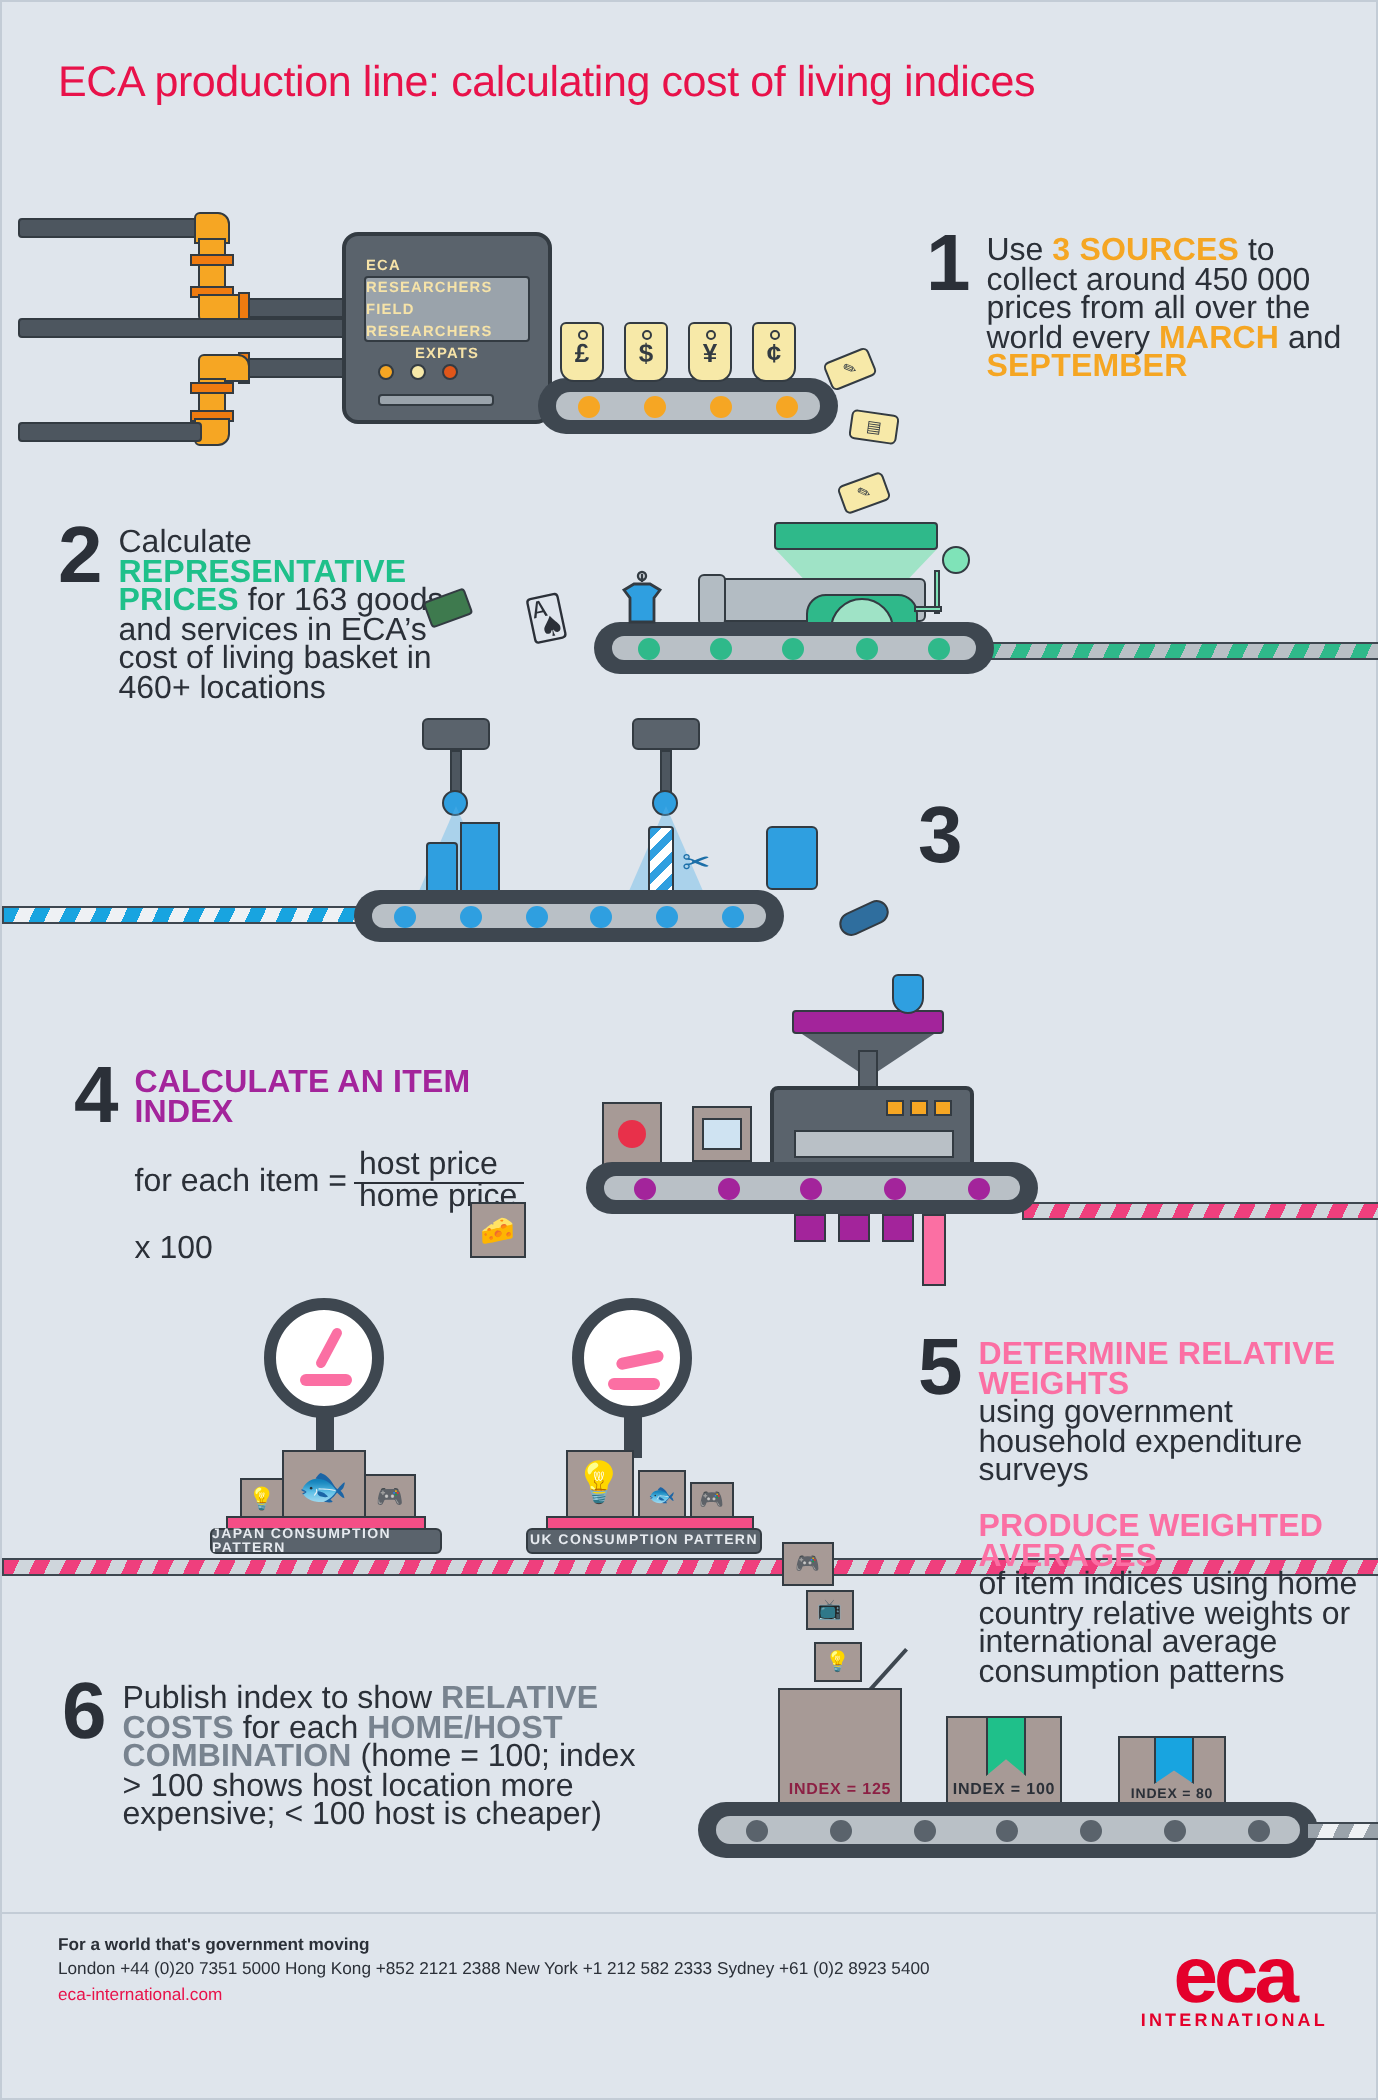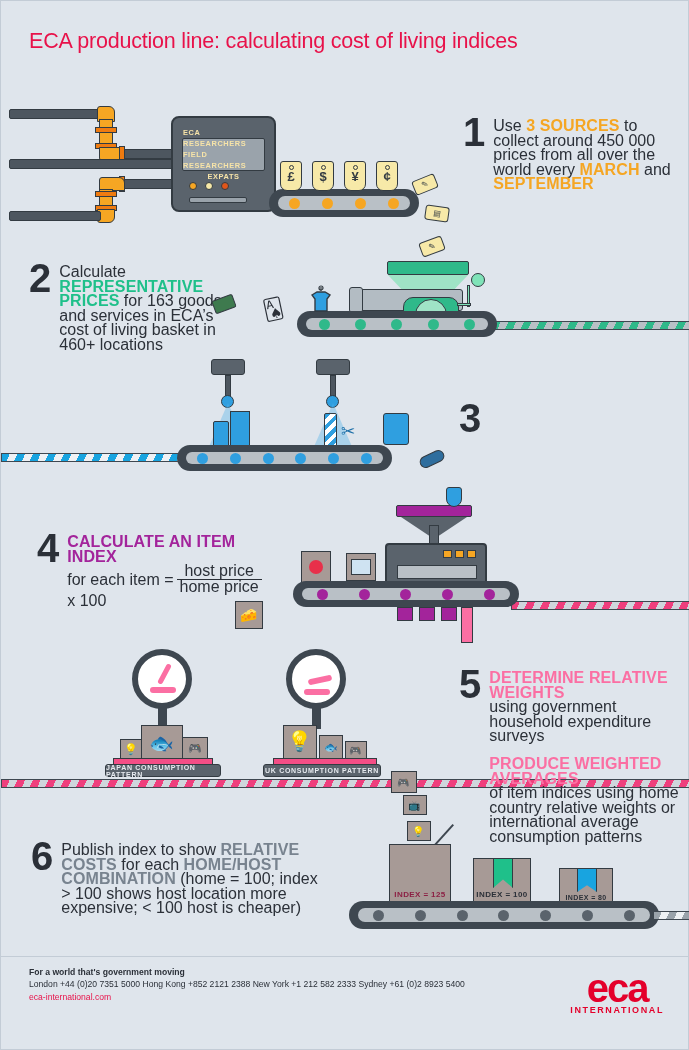--- a/index.html
+++ b/index.html
@@ -27,21 +27,21 @@
   }
   .step .body{font-size:16px;line-height:14.6px;padding-top:4px;}
   .hl{font-weight:700;letter-spacing:0.1px;}
   .c-orange{color:#f5a623;}
   .c-green{color:#1fc08a;}
   .c-blue{color:#18a4e0;}
   .c-purple{color:#a3249b;}
   .c-pink{color:#fb6fa3;}
   .c-slate{color:#78838f;}
 
-  .frac{display:inline-block;vertical-align:-7px;text-align:center;margin:0 3px;}
+  .frac{display:inline-block;vertical-align:-7px;text-align:left;margin:12px 3px;}
   .frac .n{display:block;padding:0 3px;}
   .frac .d{display:block;border-top:1.4px solid #2b3038;padding:0 3px;}
 
   
   .belt{position:absolute;background:#3e4750;border-radius:20px;}
   .belt .inner{
     position:absolute;left:9px;right:9px;top:7px;bottom:7px;
     background:#b9c0c6;border-radius:10px;display:flex;align-items:center;
     justify-content:space-around;
   }

